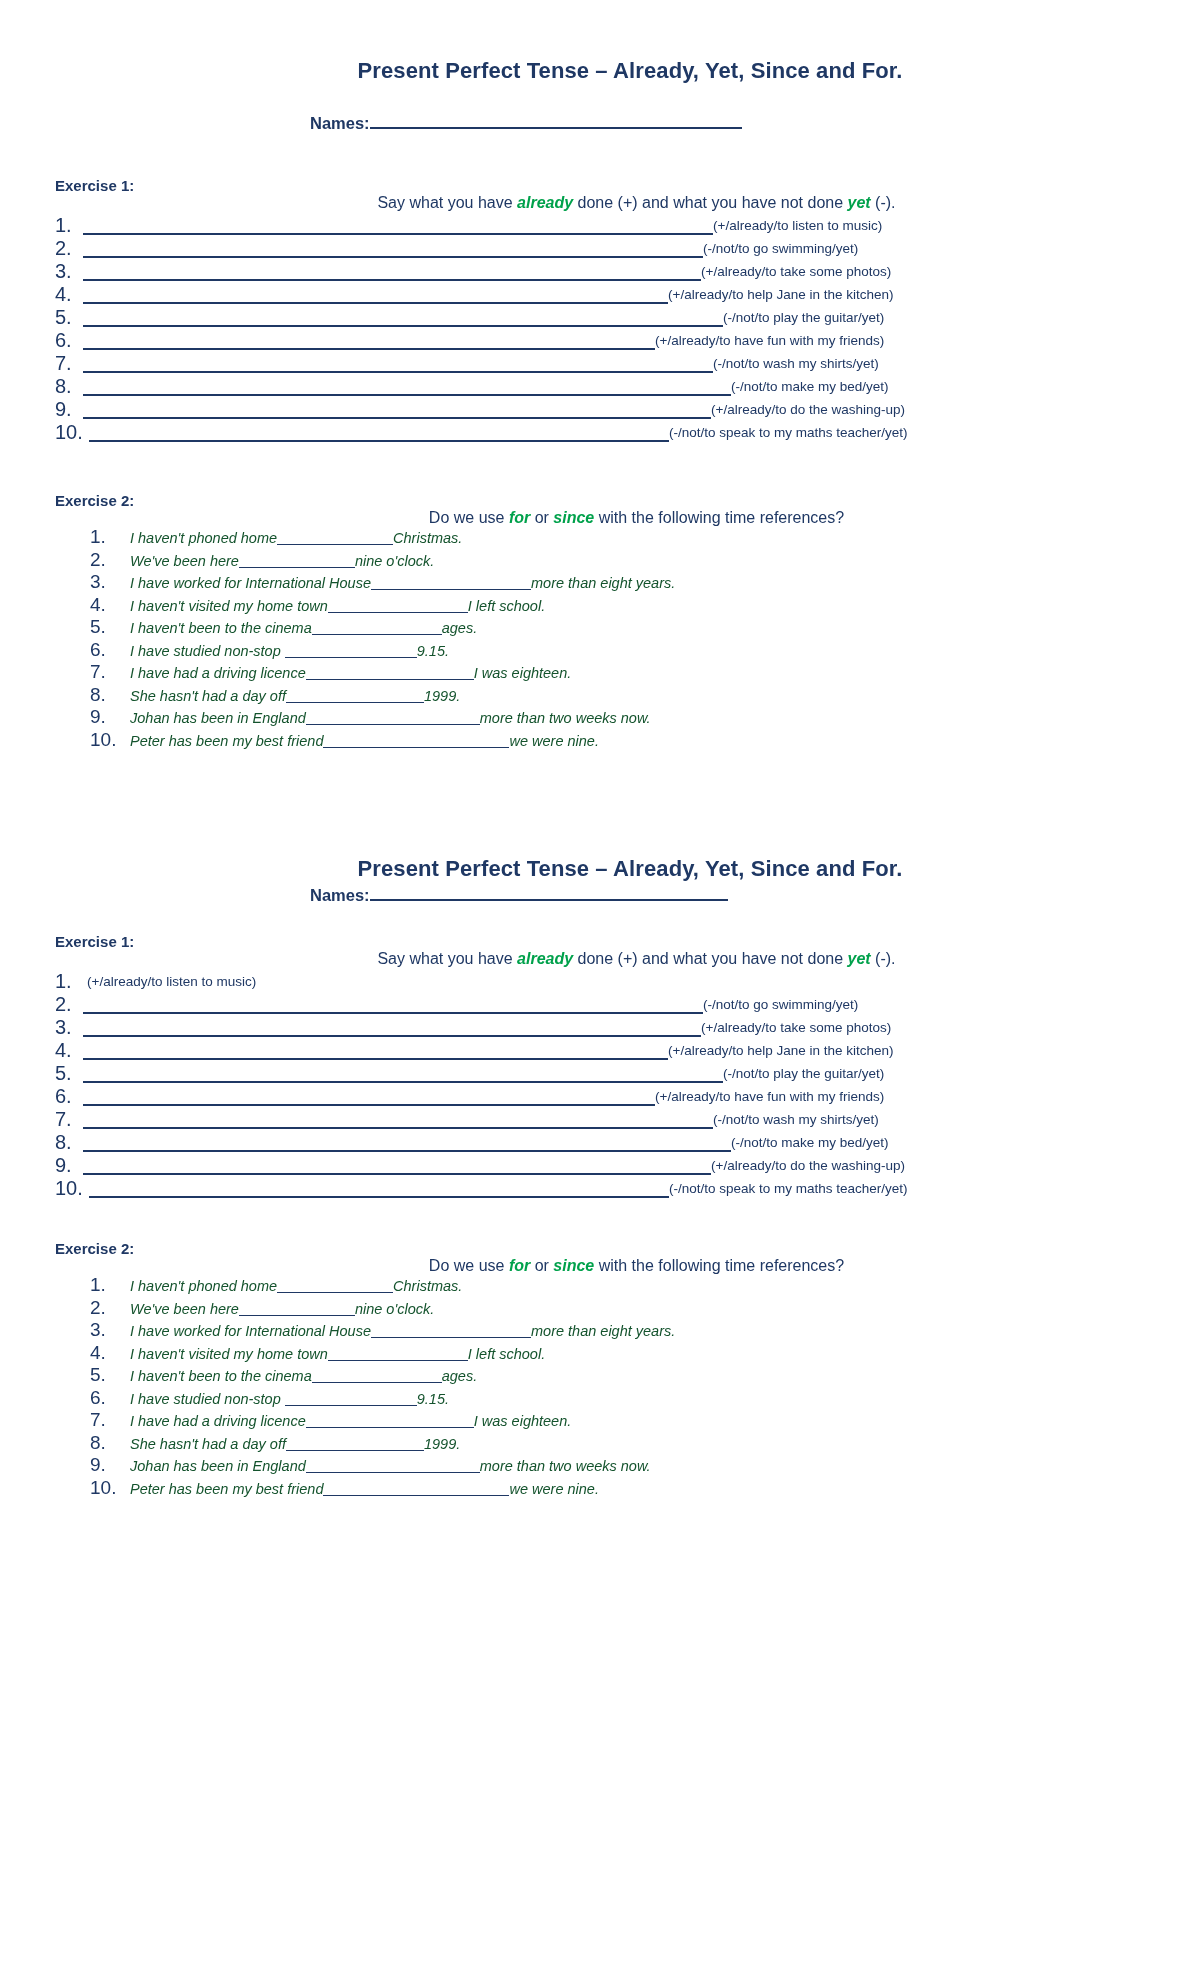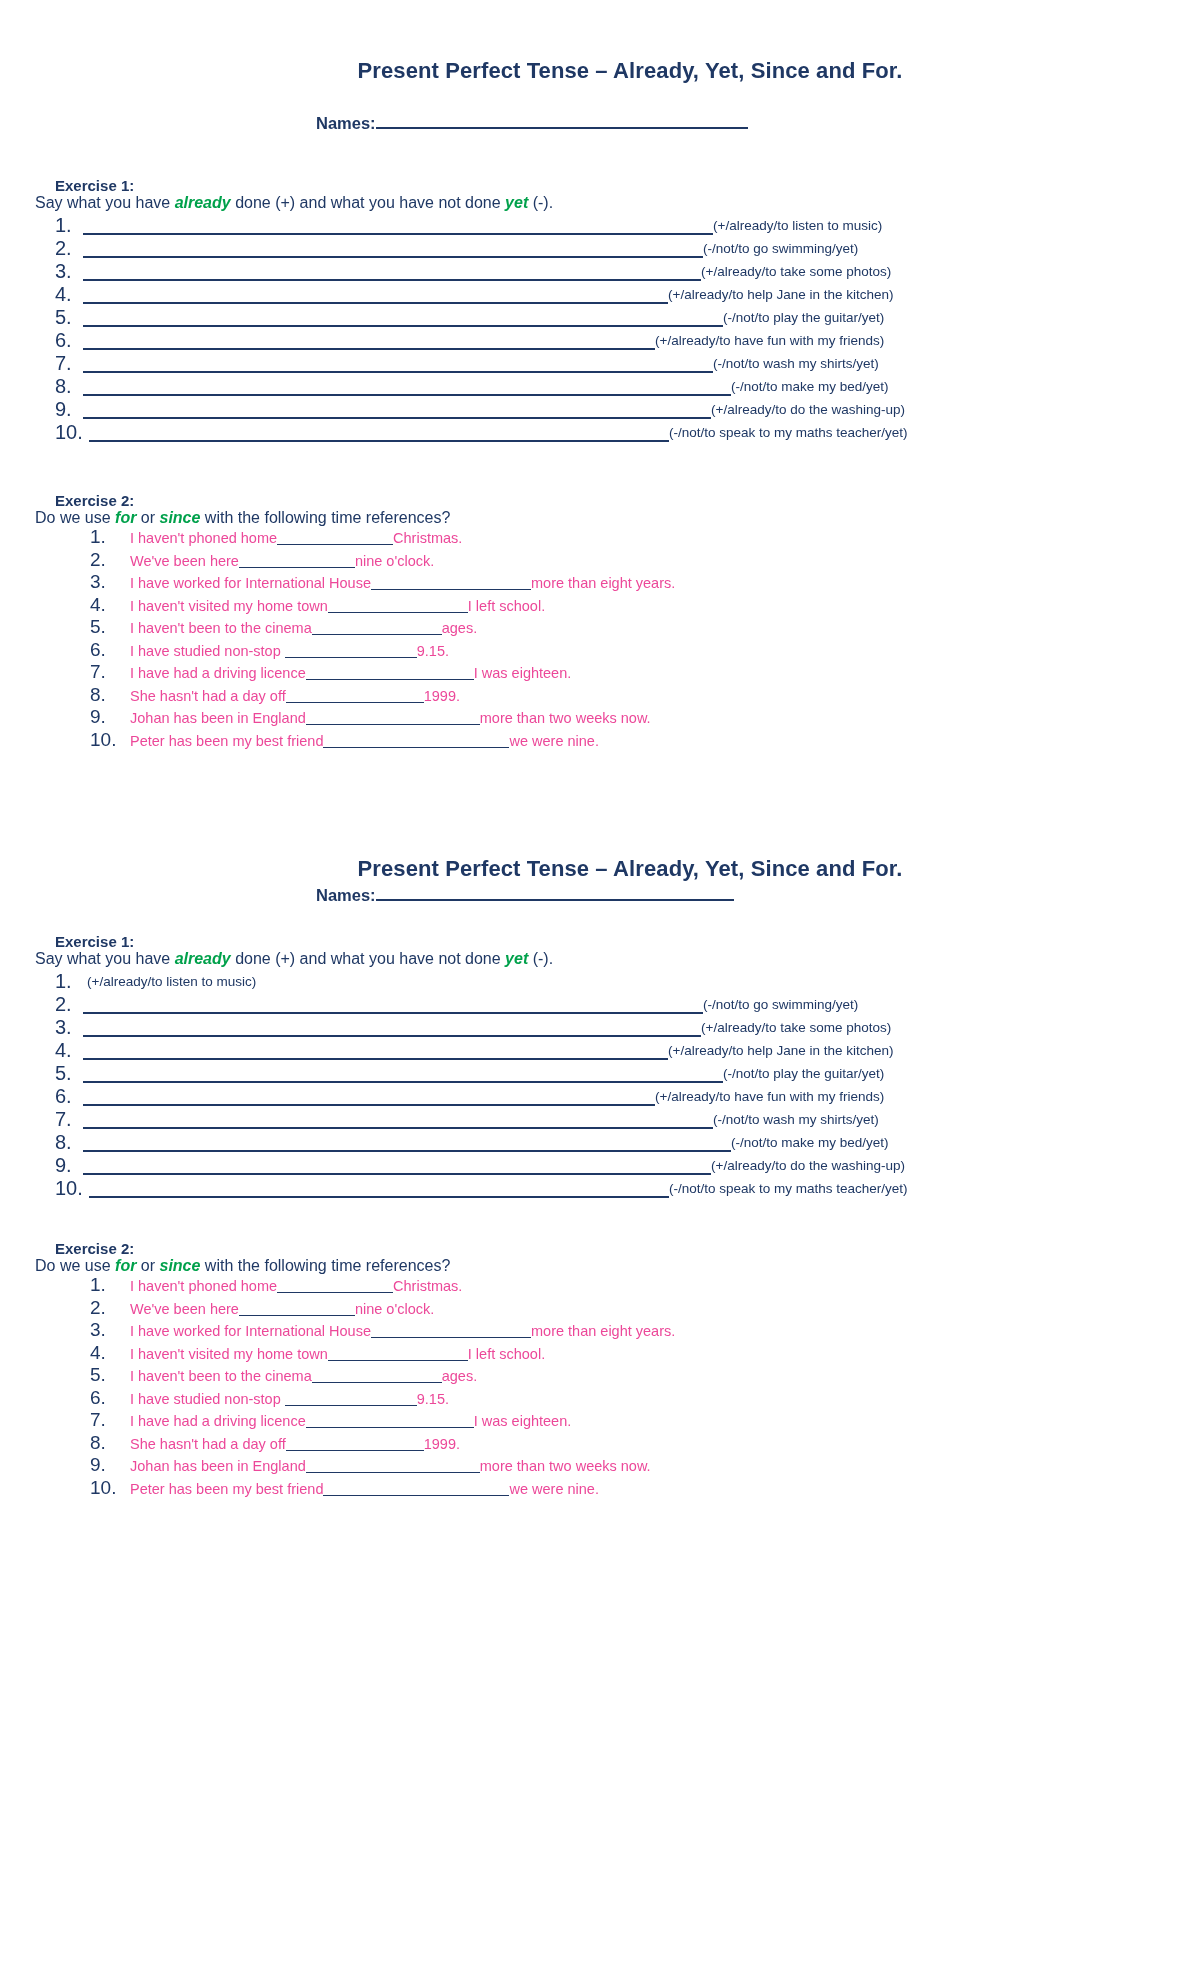--- a/index.html
+++ b/index.html
@@ -34,42 +34,43 @@
     padding-left: 60px;
   }
   .names-row {
     display: flex;
     align-items: baseline;
     font-weight: bold;
     font-size: 16.5px;
     color: #1F3864;
     padding-left: 310px;
   }
-  .names-label { white-space: nowrap; margin-left: 6px; }
+  .names-label { white-space: nowrap; }
   .names-rule {
     display: inline-block;
     width: 372px;
     border-bottom: 2px solid #1F3864;
     height: 0;
     margin-bottom: 2px;
   }
   .names-rule.short { width: 358px; }
 
   
   .ex-head {
     font-weight: bold;
     font-size: 15px;
     color: #1F3864;
     padding-left: 55px;
   }
   .ex-instr {
     font-size: 16px;
     color: #1F3864;
-    padding-left: 35px;
+    padding-left: 73px;
     white-space: nowrap;
+    text-align: center;
   }
   .kw {
     color: #00A14B;
     font-weight: bold;
     font-style: italic;
   }
 
   
   .ex1-list { margin: 0; padding: 0; list-style: none; }
   .ex1-row {
@@ -110,22 +111,23 @@
   }
   .ex2-num {
     font-size: 19px;
     color: #1F3864;
     width: 40px;
     flex: 0 0 40px;
     line-height: 19px;
   }
   .ex2-text {
     font-size: 14.5px;
-    color: #ec4899;
+    color: #14532d;
     white-space: nowrap;
+    font-style: italic;
   }
   .blank {
     display: inline-block;
     border-bottom: 1.5px solid #1F3864;
     height: 13px;
     vertical-align: -2px;
   }
   .spacer-lg { height: 58px; }
   .spacer-md { height: 30px; }
   .spacer-xl { height: 96px; }

